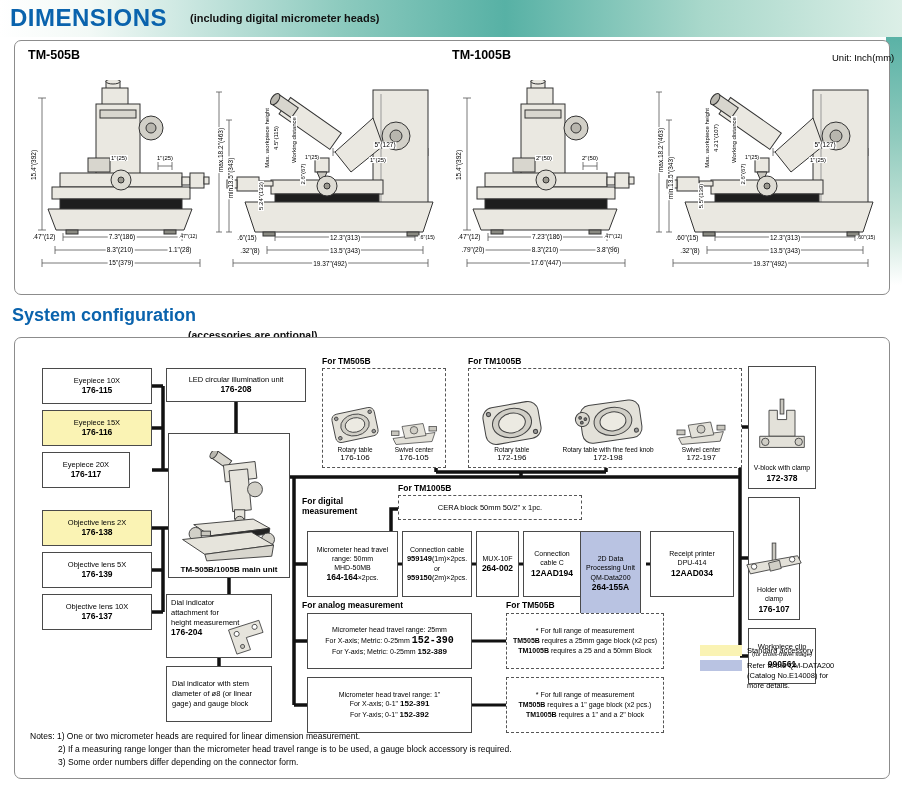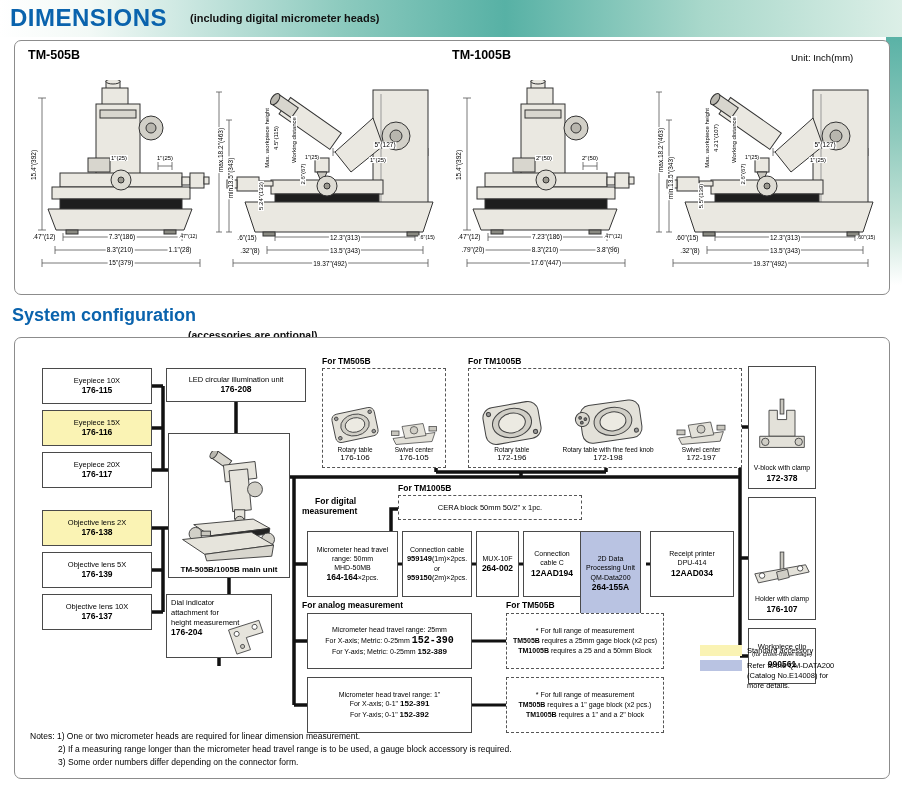--- a/index.html
+++ b/index.html
@@ -46,21 +46,21 @@
 
   <div class="hdr">
     <span class="hdr-title">DIMENSIONS</span>
     <span class="hdr-sub">(including digital micrometer heads)</span>
   </div>
   <div class="right-strip"></div>
 
   <div class="panel" id="dims-panel" style="left:14px;top:40px;width:874px;height:253px;"></div>
   <span class="model-title" style="left:28px;top:48px;">TM-505B</span>
   <span class="model-title" style="left:452px;top:48px;">TM-1005B</span>
-  <span class="unit" style="left:791px;top:52px;">Unit: Inch(mm)</span>
+  <span class="unit" style="left:832px;top:52px;">Unit: Inch(mm)</span>
 
   <svg class="dview" style="left:30px;top:80px;" width="180" height="190" viewBox="0 0 180 190">
     <g stroke="#555" stroke-width="0.8" fill="none">
       <line x1="12" y1="18" x2="12" y2="150"></line>
         <line x1="8" y1="18" x2="16" y2="18"></line>
         <line x1="8" y1="150" x2="16" y2="150"></line>
       <line x1="82" y1="86" x2="96" y2="86"></line>
         <line x1="82" y1="82" x2="82" y2="90"></line>
         <line x1="96" y1="82" x2="96" y2="90"></line>
       <line x1="128" y1="86" x2="142" y2="86"></line>
@@ -340,21 +340,21 @@
   </svg>
 
   <div class="fbox" style="left:42px;top:368px;width:110px;height:36px;">
     <span>Eyepiece 10X</span>
     <span class="code">176-115</span>
   </div>
   <div class="fbox yellow" style="left:42px;top:410px;width:110px;height:36px;">
     <span>Eyepiece 15X</span>
     <span class="code">176-116</span>
   </div>
-  <div class="fbox" style="left:42px;top:452px;width:110px;height:36px;">
+  <div class="fbox" style="left:42px;top:452px;width:88px;height:36px;">
     <span>Eyepiece 20X</span>
     <span class="code">176-117</span>
   </div>
   <div class="fbox yellow" style="left:42px;top:510px;width:110px;height:36px;">
     <span>Objective lens 2X</span>
     <span class="code">176-138</span>
   </div>
   <div class="fbox" style="left:42px;top:552px;width:110px;height:36px;">
     <span>Objective lens 5X</span>
     <span class="code">176-139</span>
@@ -399,20 +399,23 @@
     <svg width="46" height="38" viewBox="0 0 56 48" style="position:absolute;right:2px;bottom:2px;">
       <g fill="#e6e4dc" stroke="#3a3a3a" stroke-width="1" transform="rotate(-12 28 24)">
         <path d="M8,12 L48,8 L50,24 L28,26 L30,42 L12,44 Z"></path>
         <circle cx="17" cy="19" r="3.2" fill="#fff"></circle>
           <circle cx="41" cy="15" r="3.2" fill="#fff"></circle>
           <circle cx="21" cy="36" r="2.6" fill="#c9c7bf"></circle>
       </g>
     </svg>
   </div>
 
+  <div class="fbox" style="left:166px;top:666px;width:106px;height:56px;align-items:flex-start;text-align:left;padding:4px 5px;">
+    <span>Dial indicator with stem diameter of ø8 (or linear gage) and gauge block</span>
+  </div>
 
   <span class="gtitle" style="left:322px;top:356px;">For TM505B</span>
   <div class="dash dash-group" style="left:322px;top:368px;width:124px;height:100px;">
     <div class="ditem">
       <svg width="54" height="42" viewBox="0 0 60 44">
         <g transform="rotate(-12 30 22)" fill="#e3e1d9" stroke="#444" stroke-width="1">
           <rect x="6" y="6" width="48" height="32" rx="6"></rect>
           <ellipse cx="30" cy="22" rx="16" ry="12" fill="#d0cec6"></ellipse>
             <ellipse cx="30" cy="22" rx="11" ry="8" fill="#eceae2"></ellipse>
           <circle cx="11" cy="11" r="2" fill="#999"></circle>
@@ -478,21 +481,21 @@
           <circle cx="32" cy="19" r="5" fill="#d0cec6"></circle>
           <rect x="2" y="20" width="10" height="6" fill="#c9c7bf"></rect>
             <rect x="52" y="14" width="10" height="6" fill="#c9c7bf"></rect>
         </g>
       </svg>
       <span class="lab">Swivel center</span>
       <span class="code">172-197</span>
     </div>
   </div>
 
-  <span class="gtitle" style="left:302px;top:496px;margin-left:13px;">For digital</span>
+  <span class="gtitle" style="left:302px;top:496px;">For digital</span>
   <span class="gtitle" style="left:302px;top:506px;">measurement</span>
   <span class="gtitle" style="left:398px;top:483px;">For TM1005B</span>
   <div class="dash" style="left:398px;top:495px;width:184px;height:25px;display:flex;align-items:center;justify-content:center;font-size:7.5px;">
     <span>CERA block 50mm 50/2" x 1pc.</span>
   </div>
 
   <div class="fbox small" style="left:307px;top:531px;width:91px;height:66px;">
     <span>Micrometer head travel range: 50mm</span>
     <span>MHD-50MB</span>
     <span><b class="code">164-164</b><span>×2pcs.</span></span>
@@ -552,21 +555,21 @@
         <rect x="26" y="2" width="4" height="16" fill="#c9c7bf"></rect>
         <path d="M14,14 h9 v10 h10 v-10 h9 v28 h-28 Z"></path>
         <polygon points="4,42 52,42 52,54 4,54"></polygon>
         <circle cx="10" cy="48" r="4" fill="#d0cec6"></circle>
           <circle cx="46" cy="48" r="4" fill="#d0cec6"></circle>
       </g>
     </svg>
     <span style="font-size:6.8px;">V-block with clamp</span>
     <span class="code">172-378</span>
   </div>
-  <div class="fbox" style="left:748px;top:497px;width:68px;height:123px;justify-content:flex-end;padding-bottom:4px;">
+  <div class="fbox" style="left:748px;top:497px;width:52px;height:123px;justify-content:flex-end;padding-bottom:4px;">
     <svg width="58" height="46" viewBox="0 0 64 48">
       <g fill="#e3e1d9" stroke="#444" stroke-width="1">
         <rect x="30" y="2" width="4" height="22" fill="#c9c7bf"></rect>
         <polygon points="2,26 58,16 62,24 6,36"></polygon>
         <circle cx="10" cy="28" r="3" fill="#fff"></circle>
           <circle cx="52" cy="20" r="3" fill="#fff"></circle>
         <polygon points="26,24 38,21 40,30 28,33" fill="#d0cec6"></polygon>
       </g>
     </svg>
     <span style="font-size:6.8px;">Holder with clamp</span>

